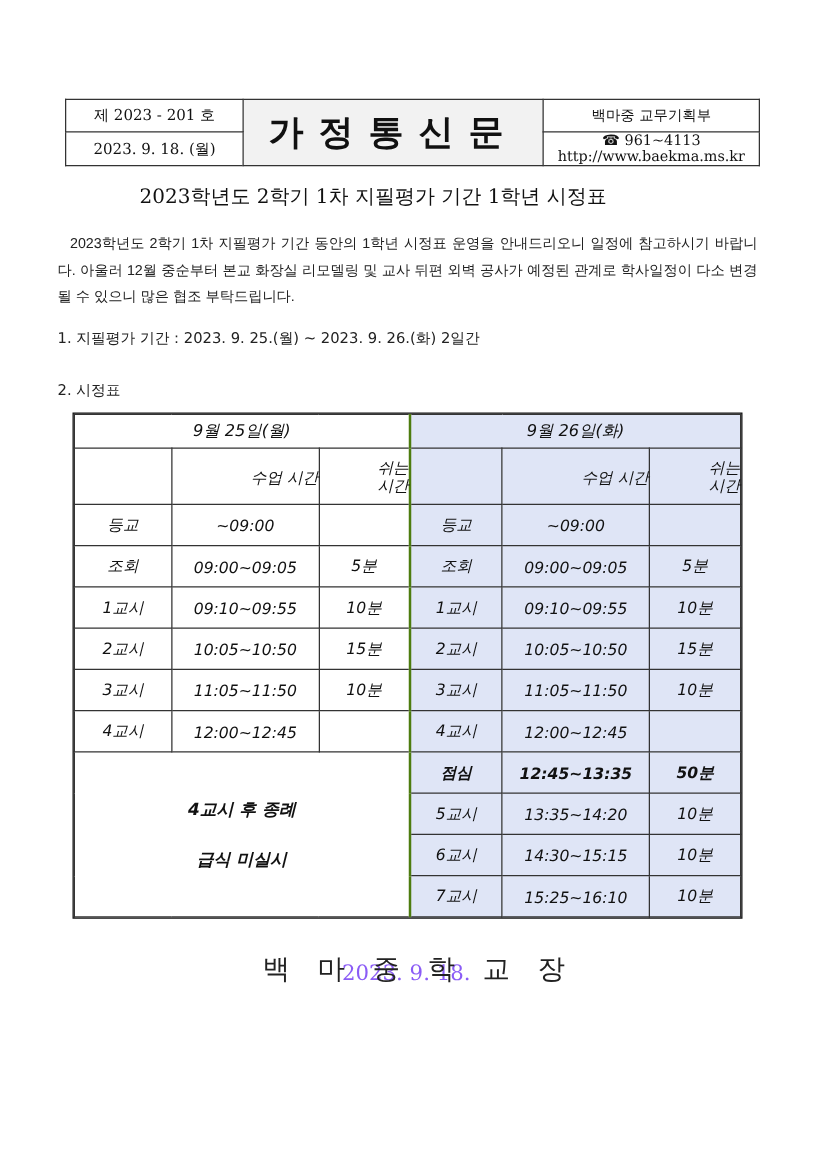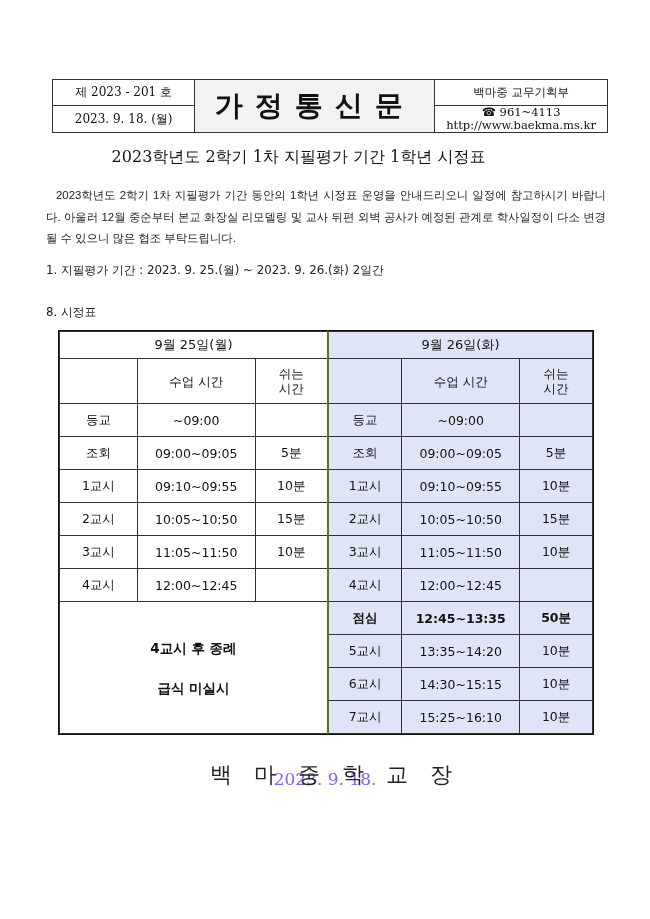--- a/index.html
+++ b/index.html
@@ -17,25 +17,25 @@
   .intro p { margin:0; text-indent:10px; }
 
   .section { position:absolute; left:46px; font-size:11.8px; color:#222; }
   .sec1 { top:263px; }
   .sec2 { top:305px; }
 
   .sched { position:absolute; left:59px; top:331px; width:534px; border-collapse:collapse; font-size:12.5px; }
   .sched td { border:1px solid #333; text-align:center; vertical-align:middle; height:32px; padding:0; }
   .sched .blue { background:#dfe5f6; }
   .sched .dayhead { height:26px; font-size:13px; }
-  .sched .subhead { height:44px; line-height:15px; }
+  .sched .subhead { height:44px; line-height:15px;text-align:right; }
   .sched .mid { border-left:2px solid #4d7c0f; }
   .sched .bold { font-weight:bold; }
   .sched .merged { font-weight:bold; font-size:13.5px; line-height:40px; }
-  .outer { outline:1.5px solid #111; }
+  .outer { outline:1.5px solid #111;font-style:italic; }
 
   .footer-date { position:absolute; left:0; width:650px; top:769px; text-align:center; font-size:17px; font-family:"DejaVu Serif", serif; color:#8b5cf6; }
   .footer-school { position:absolute; left:0; width:650px; top:760px; text-align:center; font-size:22px; letter-spacing:22px; font-family:"DejaVu Serif", serif; color:#222; padding-left:34px; box-sizing:border-box; }
 </style>
 </head>
 <body>
 
 <table class="masthead">
   <tbody>
       <tr>
@@ -53,21 +53,21 @@
 </tbody>
   </table>
 
 <div class="doc-title">2023학년도 2학기 1차 지필평가 기간 1학년 시정표</div>
 
 <div class="intro">
   <p>2023학년도 2학기 1차 지필평가 기간 동안의 1학년 시정표 운영을 안내드리오니 일정에 참고하시기 바랍니다. 아울러 12월 중순부터 본교 화장실 리모델링 및 교사 뒤편 외벽 공사가 예정된 관계로 학사일정이 다소 변경될 수 있으니 많은 협조 부탁드립니다.</p>
 </div>
 
 <div class="section sec1">1. 지필평가 기간 : 2023. 9. 25.(월) ~ 2023. 9. 26.(화) 2일간</div>
-<div class="section sec2">8. 시정표</div>
+<div class="section sec2">2. 시정표</div>
 
 <table class="sched outer">
   <colgroup>
     <col style="width:78px">
       <col style="width:118px">
       <col style="width:73px">
     <col style="width:74px">
       <col style="width:118px">
       <col style="width:73px">
   </colgroup>

